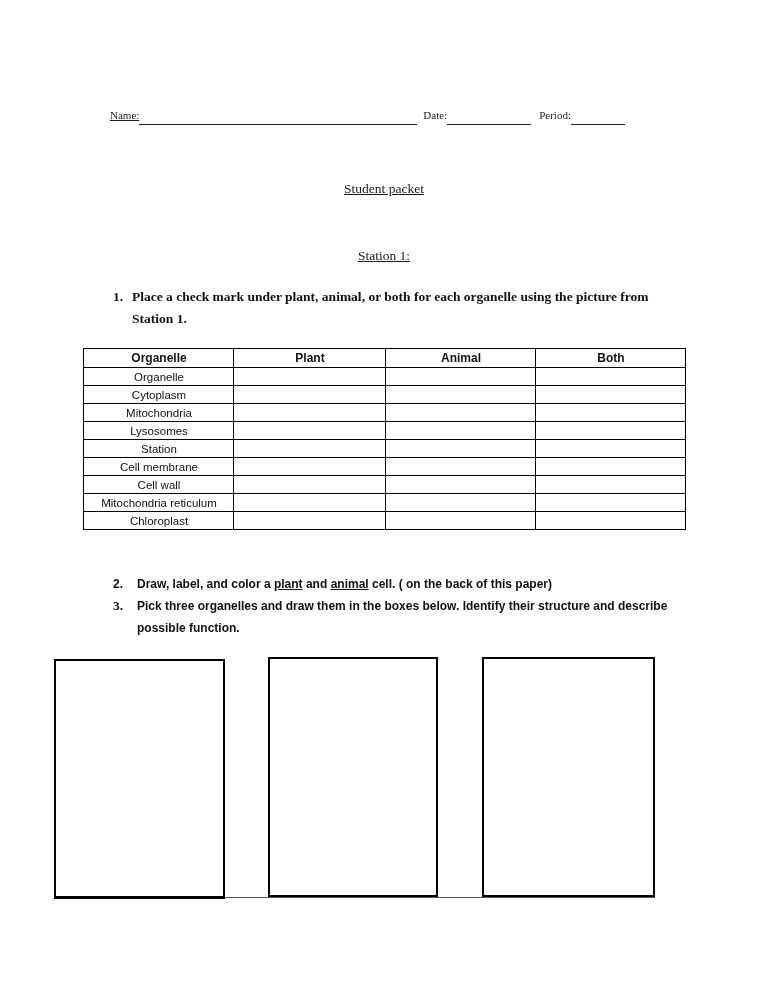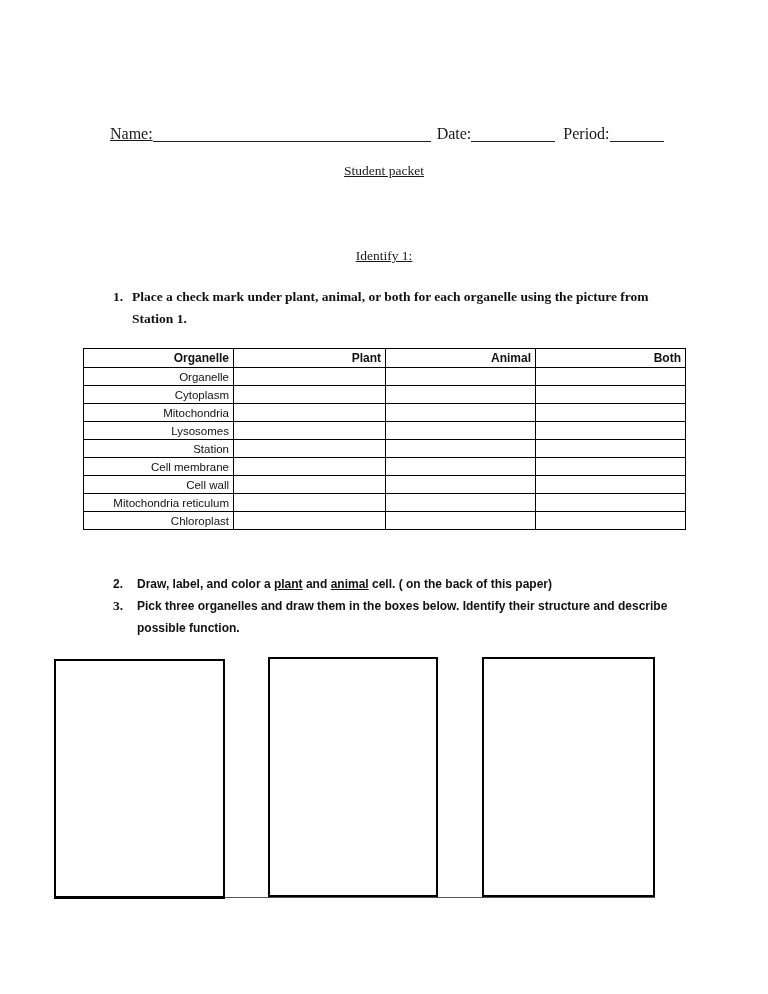--- a/index.html
+++ b/index.html
@@ -10,43 +10,43 @@
     background: #ffffff;
     font-family: "Liberation Serif", serif;
     color: #111;
     overflow: hidden;
   }
 
   
   .header-line {
     position: absolute;
     left: 110px;
-    top: 125px;
+    top: 109px;
     display: flex;
-    align-items: center;
-    font-size: 16px;
+    align-items: flex-start;
+    font-size: 11px;
     color: #1a1a1a;
     white-space: nowrap;
   }
   .hdr-label { text-decoration: none; }
   .hdr-label.u { text-decoration: underline; }
   .blank {
     display: inline-block;
     border-bottom: 1.2px solid #222;
     height: 15px;
   }
   .blank.name { width: 278px; }
   .blank.date { width: 84px; margin-right: 8px; }
   .blank.period { width: 54px; }
   .sp { display:inline-block; width: 6px; }
 
   .doc-title {
     position: absolute;
     left: 0; right: 0;
-    top: 163px;
+    top: 181px;
     text-align: center;
     font-size: 13.5px;
     text-decoration: underline;
     color: #1a1a1a;
   }
   .station-title {
     position: absolute;
     left: 0; right: 0;
     top: 248px;
     text-align: center;
@@ -86,21 +86,21 @@
     border-collapse: collapse;
     table-layout: fixed;
     font-family: "Liberation Sans", sans-serif;
     font-size: 11.5px;
     color: #111;
     border: 1.5px solid #000;
   }
   table.organelle th, table.organelle td {
     border: 1px solid #000;
     padding: 0 4px 0 5px;
-    text-align: right;
+    text-align: center;
     vertical-align: middle;
     height: 17px;
     overflow: hidden;
     white-space: nowrap;
   }
   table.organelle th {
     font-size: 12px;
     font-weight: bold;
     height: 18px;
   }
@@ -158,21 +158,21 @@
     <span class="hdr-label u">Name:</span>
       <span class="blank name"></span>
       <span class="sp"></span>
     <span class="hdr-label">Date:</span>
       <span class="blank date"></span>
     <span class="hdr-label">Period:</span>
       <span class="blank period"></span>
   </div>
 
   <div class="doc-title">Student packet</div>
-  <div class="station-title">Identify 1:</div>
+  <div class="station-title">Station 1:</div>
 
   <div class="q1">
     <span class="marker">1.</span>
     <span class="text">Place a check mark under plant, animal, or both for each organelle using the picture from Station 1.</span>
   </div>
 
   <table class="organelle">
     <colgroup>
       <col style="width:150px">
         <col style="width:152px">

